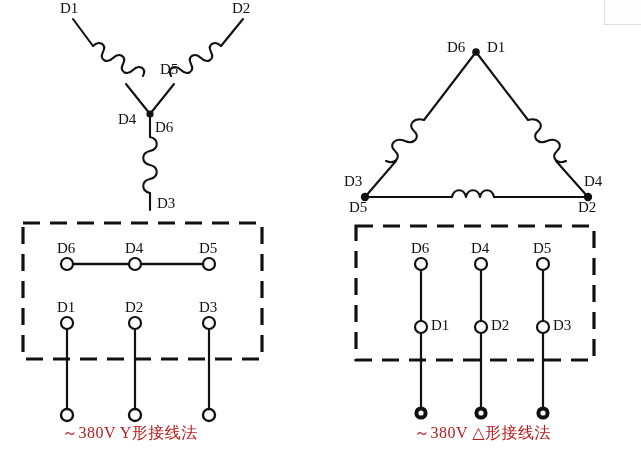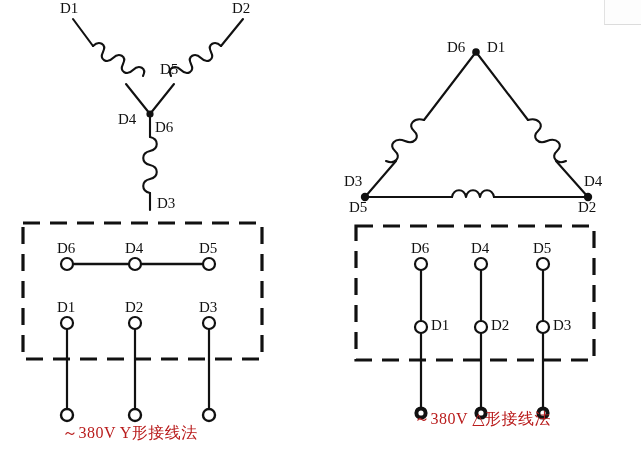--- a/index.html
+++ b/index.html
@@ -192,15 +192,15 @@
   <div class="lbl" style="left:578px;top:200px;">D2</div>
 
   <div class="lbl" style="left:411px;top:241px;">D6</div>
   <div class="lbl" style="left:471px;top:241px;">D4</div>
   <div class="lbl" style="left:533px;top:241px;">D5</div>
 
   <div class="lbl" style="left:431px;top:318px;">D1</div>
   <div class="lbl" style="left:491px;top:318px;">D2</div>
   <div class="lbl" style="left:553px;top:318px;">D3</div>
 
-  <div class="caption" style="left:414px;top:411px;">～380V  △形接线法</div>
+  <div class="caption" style="left:414px;top:425px;">～380V  △形接线法</div>
 
 </div>
 
 </body></html>

